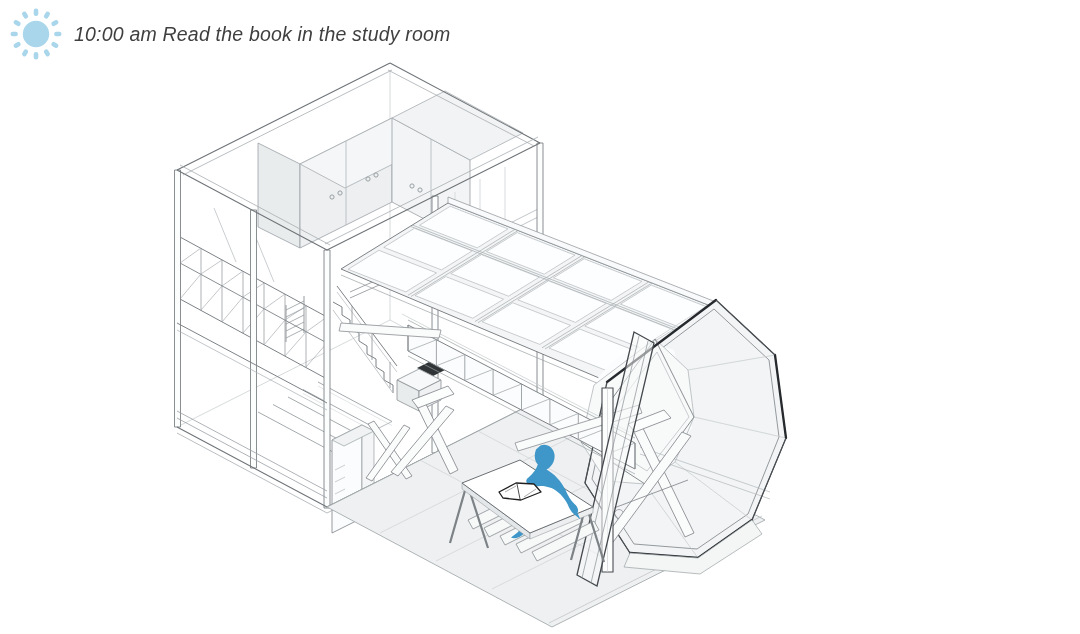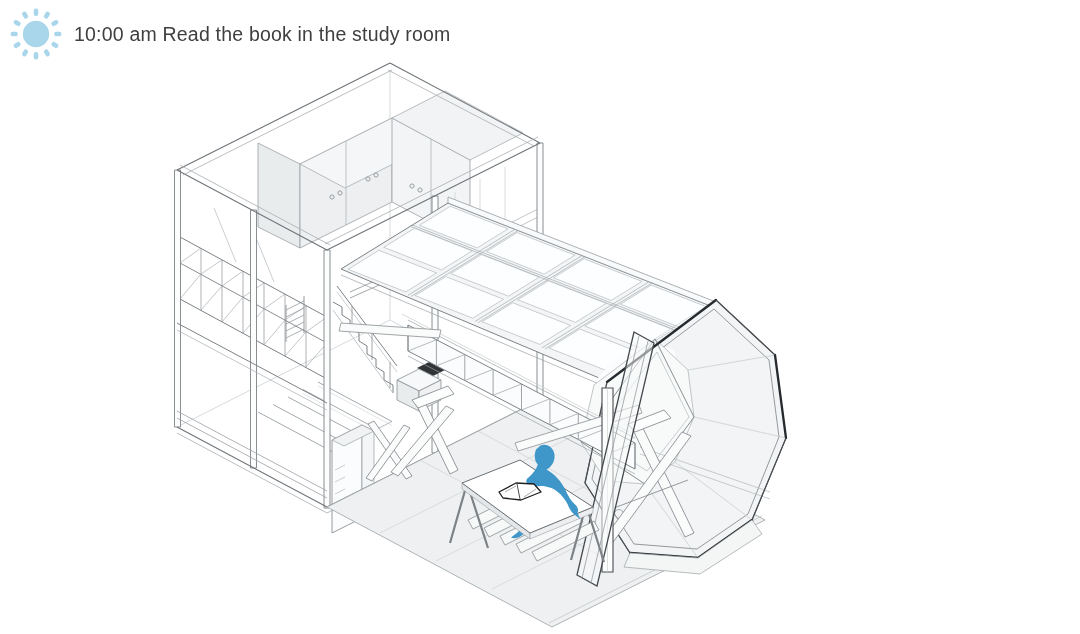--- a/index.html
+++ b/index.html
@@ -1,17 +1,17 @@
 <!DOCTYPE html>
 <html><head>
 <meta charset="utf-8">
 <style>
   html,body{margin:0;padding:0;background:#ffffff;}
   .stage{position:relative;width:1080px;height:634px;background:#ffffff;overflow:hidden;
-         font-family:"Liberation Sans", sans-serif;}
+         font-family:"Liberation Sans", sans-serif;font-style:italic;}
   .hdr{position:absolute;left:10px;top:8px;display:flex;align-items:center;gap:12px;z-index:5;}
   .hdr .caption{font-size:19.5px;color:#3f3f3f;letter-spacing:.2px;white-space:nowrap;}
   .drawing{position:absolute;left:0;top:0;width:1080px;height:634px;}
 </style>
 </head>
 <body>
 
 <div class="stage">
 
   <div class="hdr">

